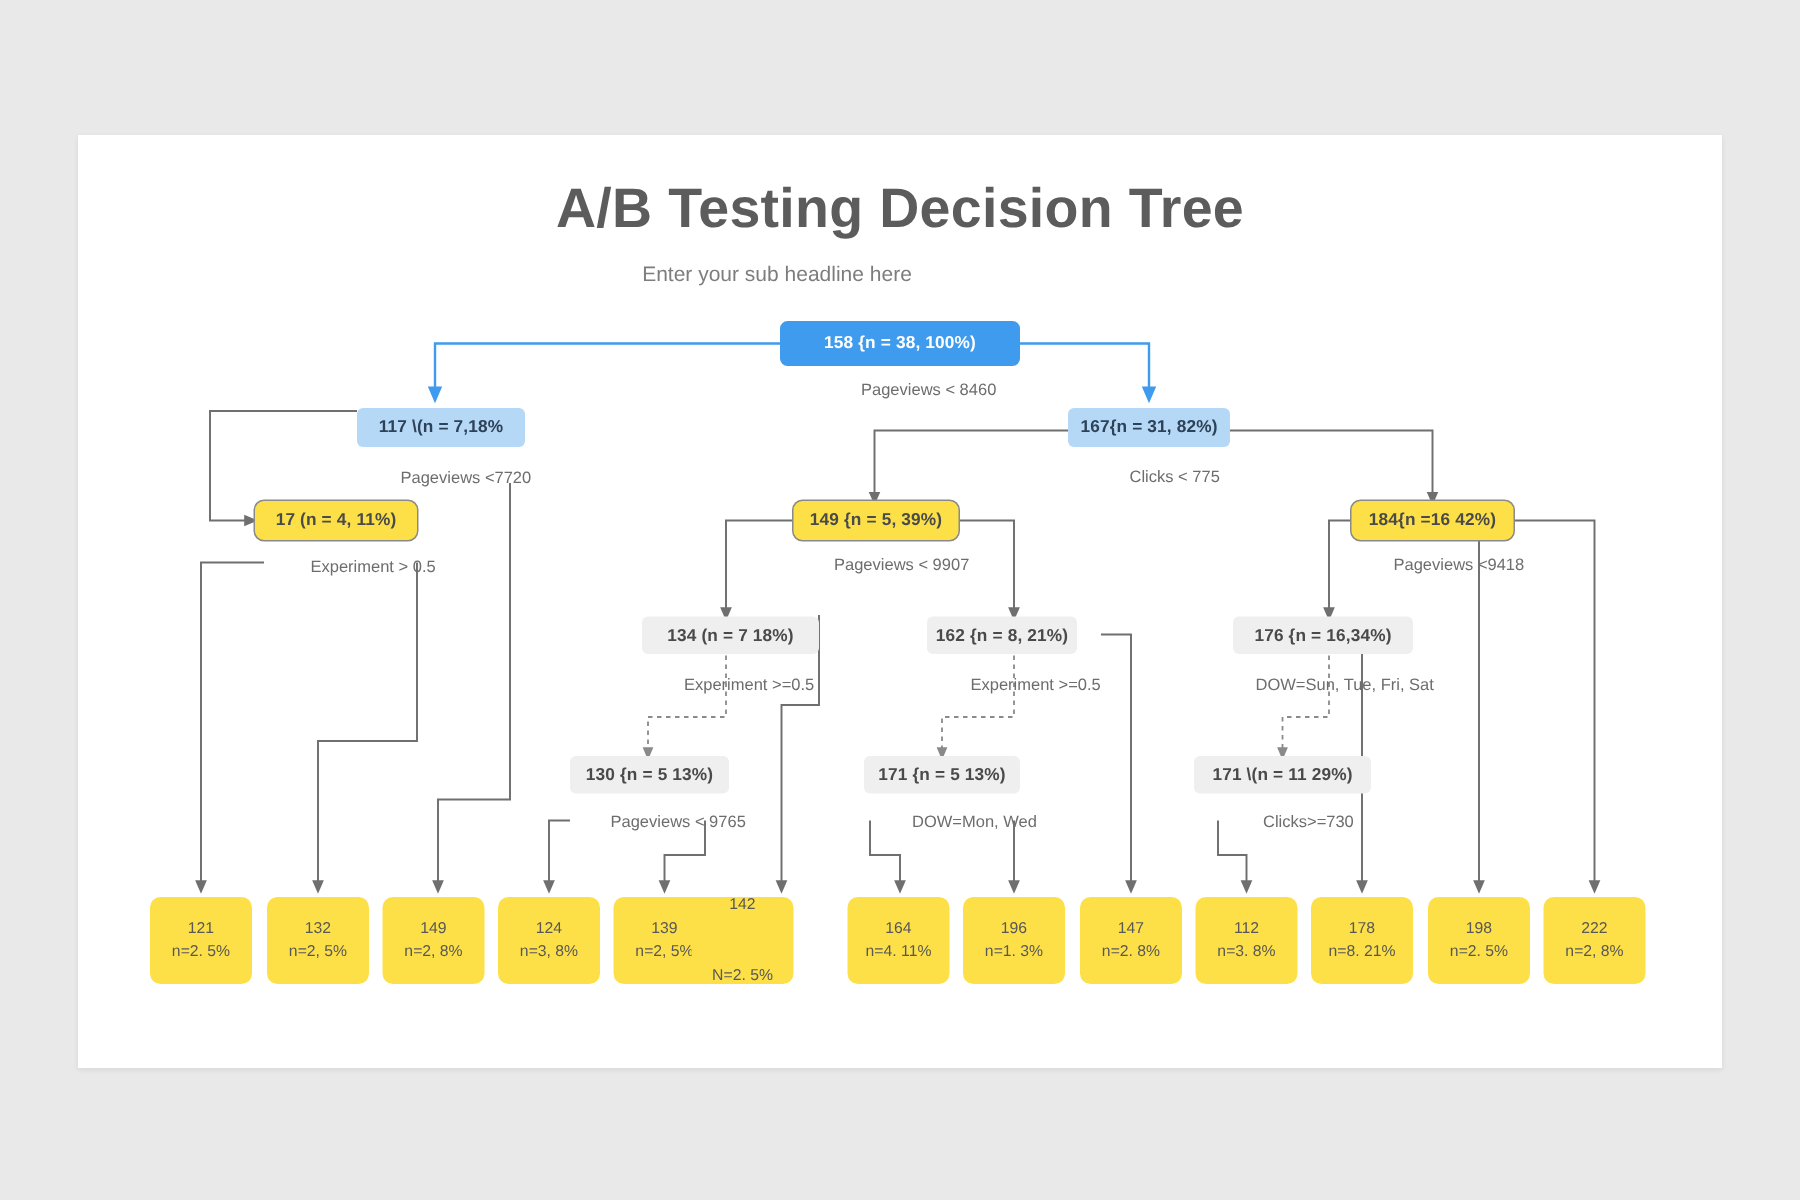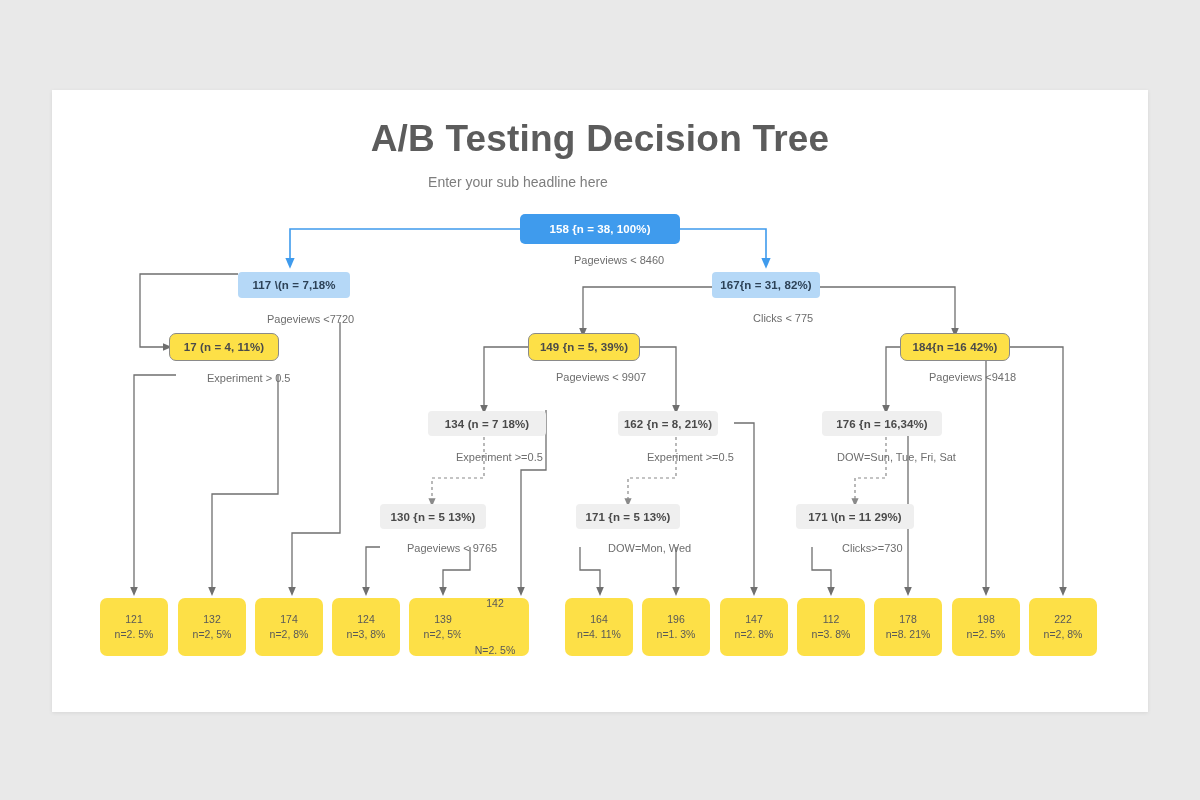--- a/index.html
+++ b/index.html
@@ -253,21 +253,21 @@
 
 <div class="leaf" style="left:100px; top:598px;">
   <span>121</span>
   <span>n=2. 5%</span>
 </div>
 <div class="leaf" style="left:178px; top:598px;">
   <span>132</span>
   <span>n=2, 5%</span>
 </div>
 <div class="leaf" style="left:255px; top:598px;">
-  <span>174</span>
+  <span>149</span>
   <span>n=2, 8%</span>
 </div>
 <div class="leaf" style="left:332px; top:598px;">
   <span>124</span>
   <span>n=3, 8%</span>
 </div>
 <div class="leaf" style="left:409px; top:598px;">
   <span>139</span>
   <span>n=2, 5%</span>
 </div>

